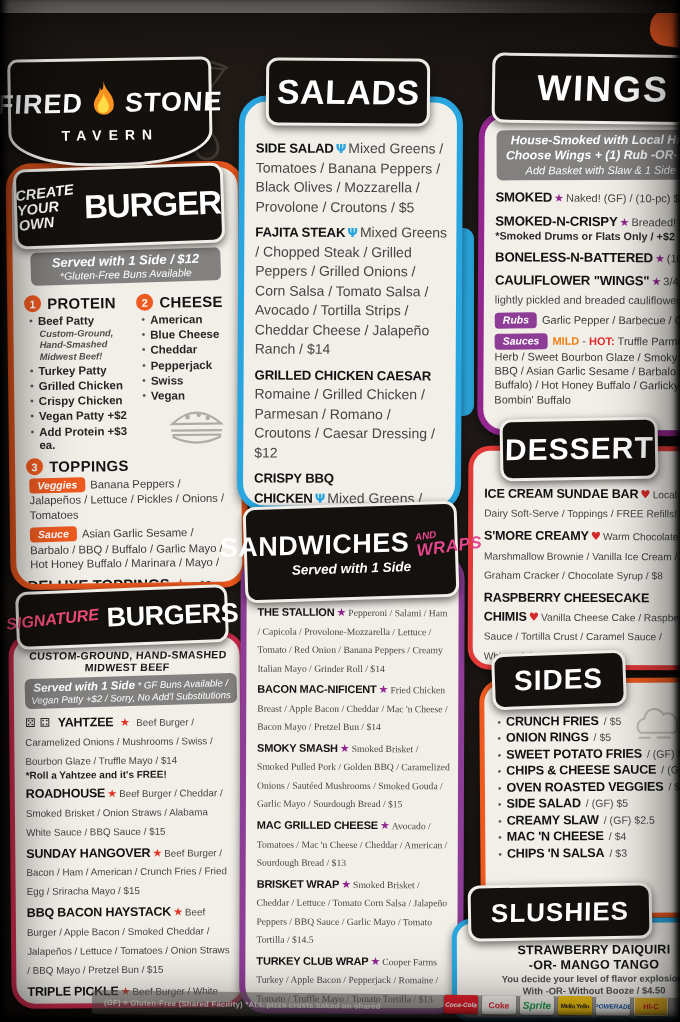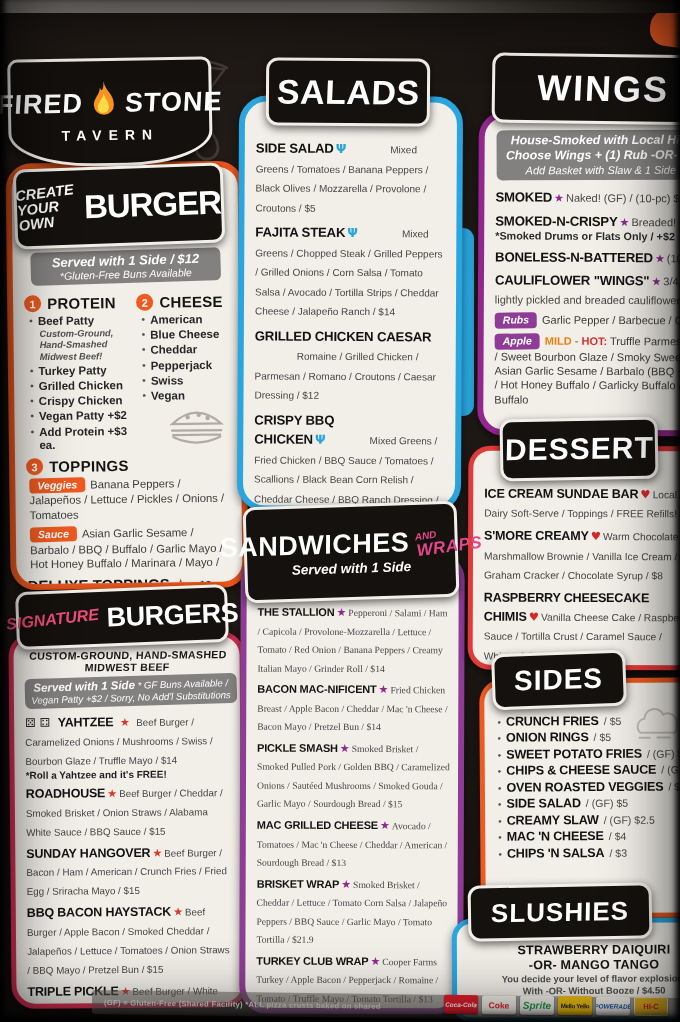--- a/index.html
+++ b/index.html
@@ -74,21 +74,21 @@
   .mi-note{font-size:10px;font-weight:800;color:#1f1f1f;line-height:1.1;}
   .star-sig{color:#e03427;font-size:11px;margin:0 2px;}
   .dice{color:#2b2b2b;font-size:12px;margin-right:3px;}
 
   
   .card-sal{left:238px;top:96px;width:212px;height:404px;border:6px solid #29a6df;border-radius:28px;transform:rotate(0.3deg);}
   .hdr-sal{left:266px;top:58px;width:158px;height:62px;transform:rotate(0.4deg);}
   .t-sal{font-size:34px;}
   .sal-body{padding:36px 9px 5px 11px;}
   .sal .nm{font-size:13.2px;}
-  .sal .ds{font-size:10px;margin-left:42px;}
+  .sal .ds{font-size:14px;}
   .sal .mi{margin-bottom:6px;line-height:1.22;}
   .fork{color:#29a6df;font-size:12.5px;margin:0 2px;}
 
   
   .card-sand{left:240px;top:552px;width:212px;height:450px;border:6px solid #8e3d96;border-radius:28px;transform:rotate(0.2deg);}
   .hdr-sand{left:244px;top:504px;width:208px;height:86px;transform:rotate(-1.8deg);flex-direction:column;padding:2px 0;}
   .sand-row{display:flex;align-items:center;gap:7px;}
   .t-sand{font-size:27px;}
   .wrapcol{display:flex;flex-direction:column;align-items:flex-start;line-height:1;transform:rotate(-6deg);}
   .and{color:#e5468c;font-weight:800;font-size:10px;font-style:italic;}
@@ -377,23 +377,23 @@
         <span class="and">AND</span>
         <span class="wraps">WRAPS</span>
       </span>
     </div>
     <div class="served">Served with 1 Side</div>
   </div>
   <section class="card card-sand sand">
     <div class="sand-body">
       <p class="mi"><span class="nm">THE STALLION</span><span class="ic star-pur">★</span><span class="ds">Pepperoni / Salami / Ham / Capicola / Provolone-Mozzarella / Lettuce / Tomato / Red Onion / Banana Peppers / Creamy Italian Mayo / Grinder Roll / $14</span></p>
       <p class="mi"><span class="nm">BACON MAC-NIFICENT</span><span class="ic star-pur">★</span><span class="ds">Fried Chicken Breast / Apple Bacon / Cheddar / Mac 'n Cheese / Bacon Mayo / Pretzel Bun / $14</span></p>
-      <p class="mi"><span class="nm">PICKLE SMASH</span><span class="ic star-pur">★</span><span class="ds">Smoked Brisket / Smoked Pulled Pork / Golden BBQ / Caramelized Onions / Sautéed Mushrooms / Smoked Gouda / Garlic Mayo / Sourdough Bread / $15</span></p>
+      <p class="mi"><span class="nm">SMOKY SMASH</span><span class="ic star-pur">★</span><span class="ds">Smoked Brisket / Smoked Pulled Pork / Golden BBQ / Caramelized Onions / Sautéed Mushrooms / Smoked Gouda / Garlic Mayo / Sourdough Bread / $15</span></p>
       <p class="mi"><span class="nm">MAC GRILLED CHEESE</span><span class="ic star-pur">★</span><span class="ds">Avocado / Tomatoes / Mac 'n Cheese / Cheddar / American / Sourdough Bread / $13</span></p>
-      <p class="mi"><span class="nm">BRISKET WRAP</span><span class="ic star-pur">★</span><span class="ds">Smoked Brisket / Cheddar / Lettuce / Tomato Corn Salsa / Jalapeño Peppers / BBQ Sauce / Garlic Mayo / Tomato Tortilla / $21.9</span></p>
+      <p class="mi"><span class="nm">BRISKET WRAP</span><span class="ic star-pur">★</span><span class="ds">Smoked Brisket / Cheddar / Lettuce / Tomato Corn Salsa / Jalapeño Peppers / BBQ Sauce / Garlic Mayo / Tomato Tortilla / $14.5</span></p>
       <p class="mi"><span class="nm">TURKEY CLUB WRAP</span><span class="ic star-pur">★</span><span class="ds">Cooper Farms Turkey / Apple Bacon / Pepperjack / Romaine / Tomato / Truffle Mayo / Tomato Tortilla / $13</span></p>
 
     </div>
   </section>
 
   <div class="hdr hdr-wing">
     <span class="t1 t-wing">WINGS</span>
   </div>
   <section class="card card-wing wing">
     <div class="wing-body">
@@ -404,21 +404,21 @@
       </div>
       <p class="mi"><span class="nm">SMOKED</span><span class="ic star-pur">★</span><span class="ds">Naked! (GF) / (10-pc) $13</span></p>
       <p class="mi"><span class="nm">SMOKED-N-CRISPY</span><span class="ic star-pur">★</span><span class="ds">Breaded! (10-pc)</span>
         <span class="wing-note" style="display:block">*Smoked Drums or Flats Only / +$2</span></p>
       <p class="mi"><span class="nm">BONELESS-N-BATTERED</span><span class="ic star-pur">★</span><span class="ds">(10-pc)</span></p>
       <p class="mi"><span class="nm">CAULIFLOWER "WINGS"</span><span class="ic star-pur">★</span><span class="ds">3/4 lbs. of lightly pickled and breaded cauliflower / $13</span></p>
       <div class="rubrow">
         <span class="pill-pur">Rubs</span><span>Garlic Pepper / Barbecue / Cajun</span>
       </div>
       <div class="rubrow">
-        <span class="pill-pur">Apple</span><span class="mild">MILD</span><span> - </span><span class="hot">HOT:</span>
+        <span class="pill-pur">Sauces</span><span class="mild">MILD</span><span> - </span><span class="hot">HOT:</span>
         <span>Truffle Parmesan Herb / Sweet Bourbon Glaze / Smoky Sweet BBQ / Asian Garlic Sesame / Barbalo (BBQ + Buffalo) / Hot Honey Buffalo / Garlicky Buffalo / Bombin' Buffalo</span>
       </div>
     </div>
   </section>
 
   <div class="hdr hdr-des">
     <span class="t1 t-des">DESSERT</span>
   </div>
   <section class="card card-des des">
     <div class="des-body">

